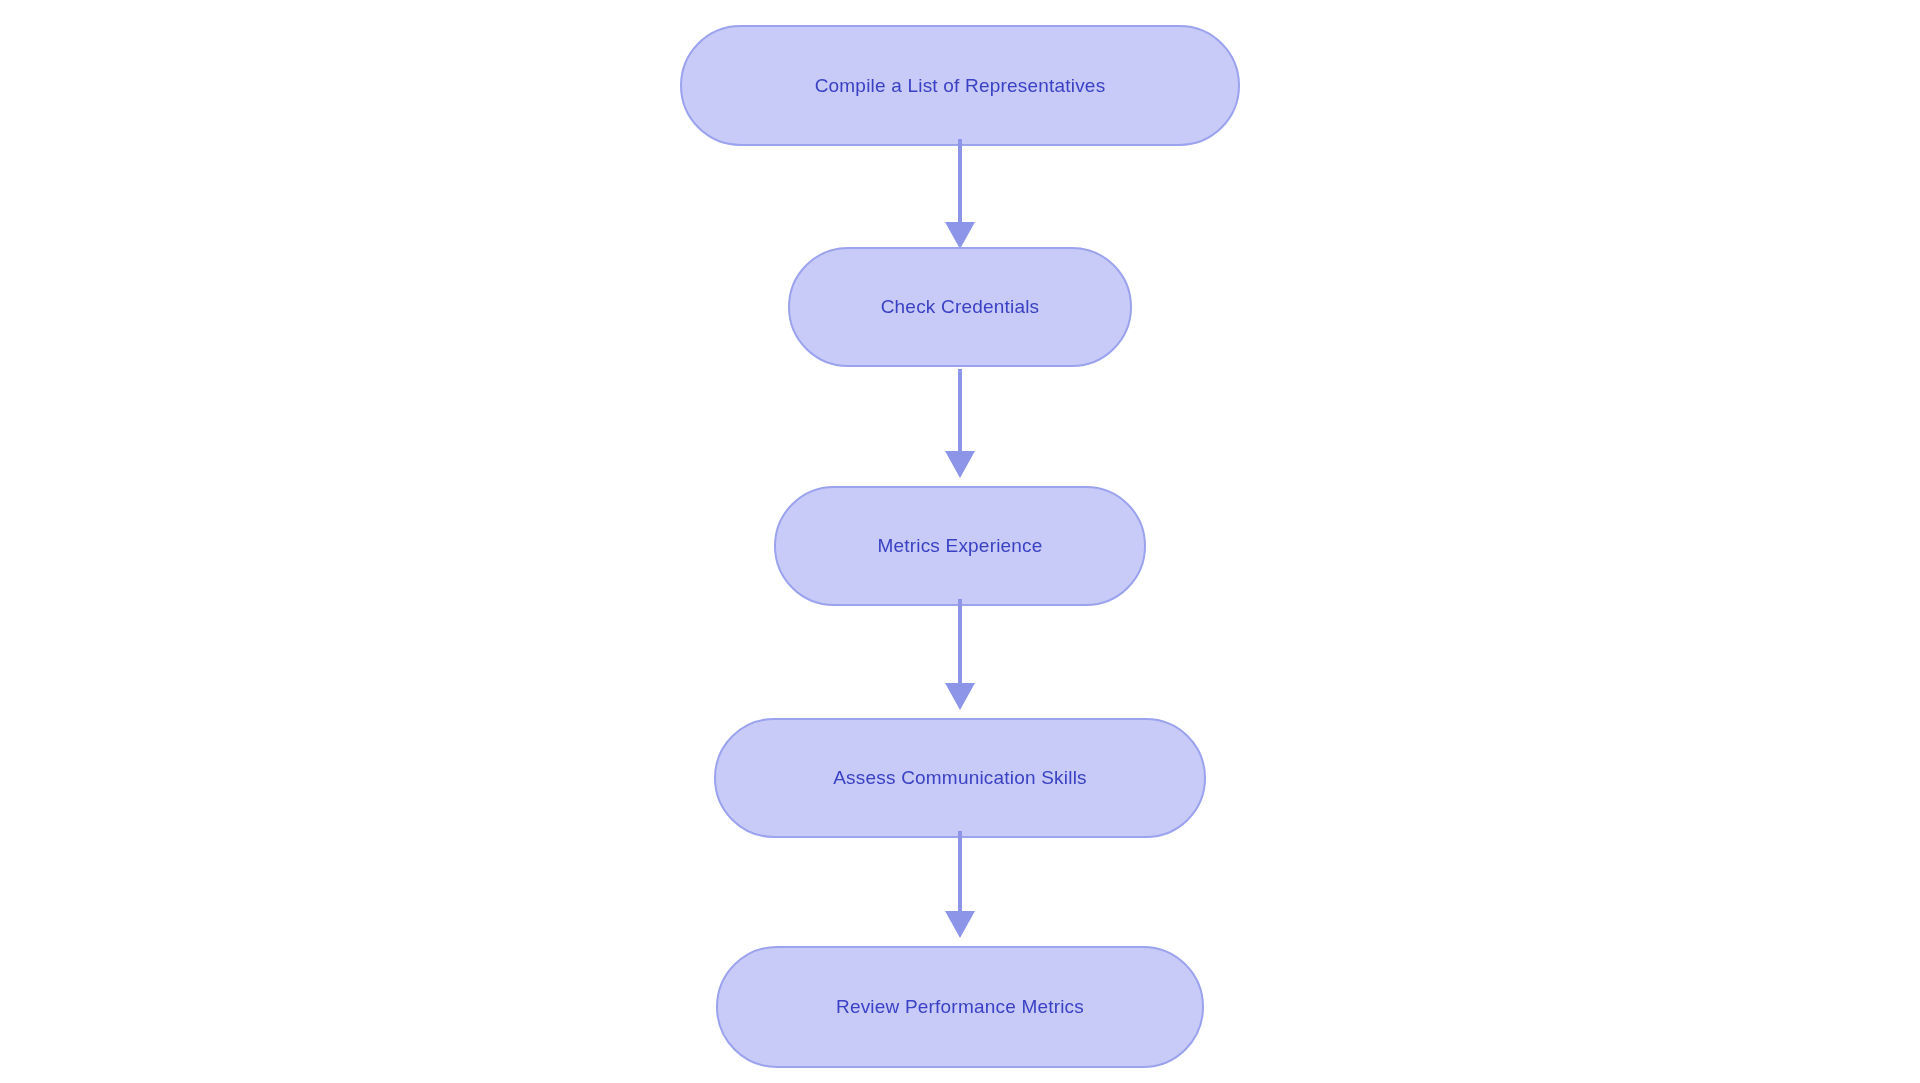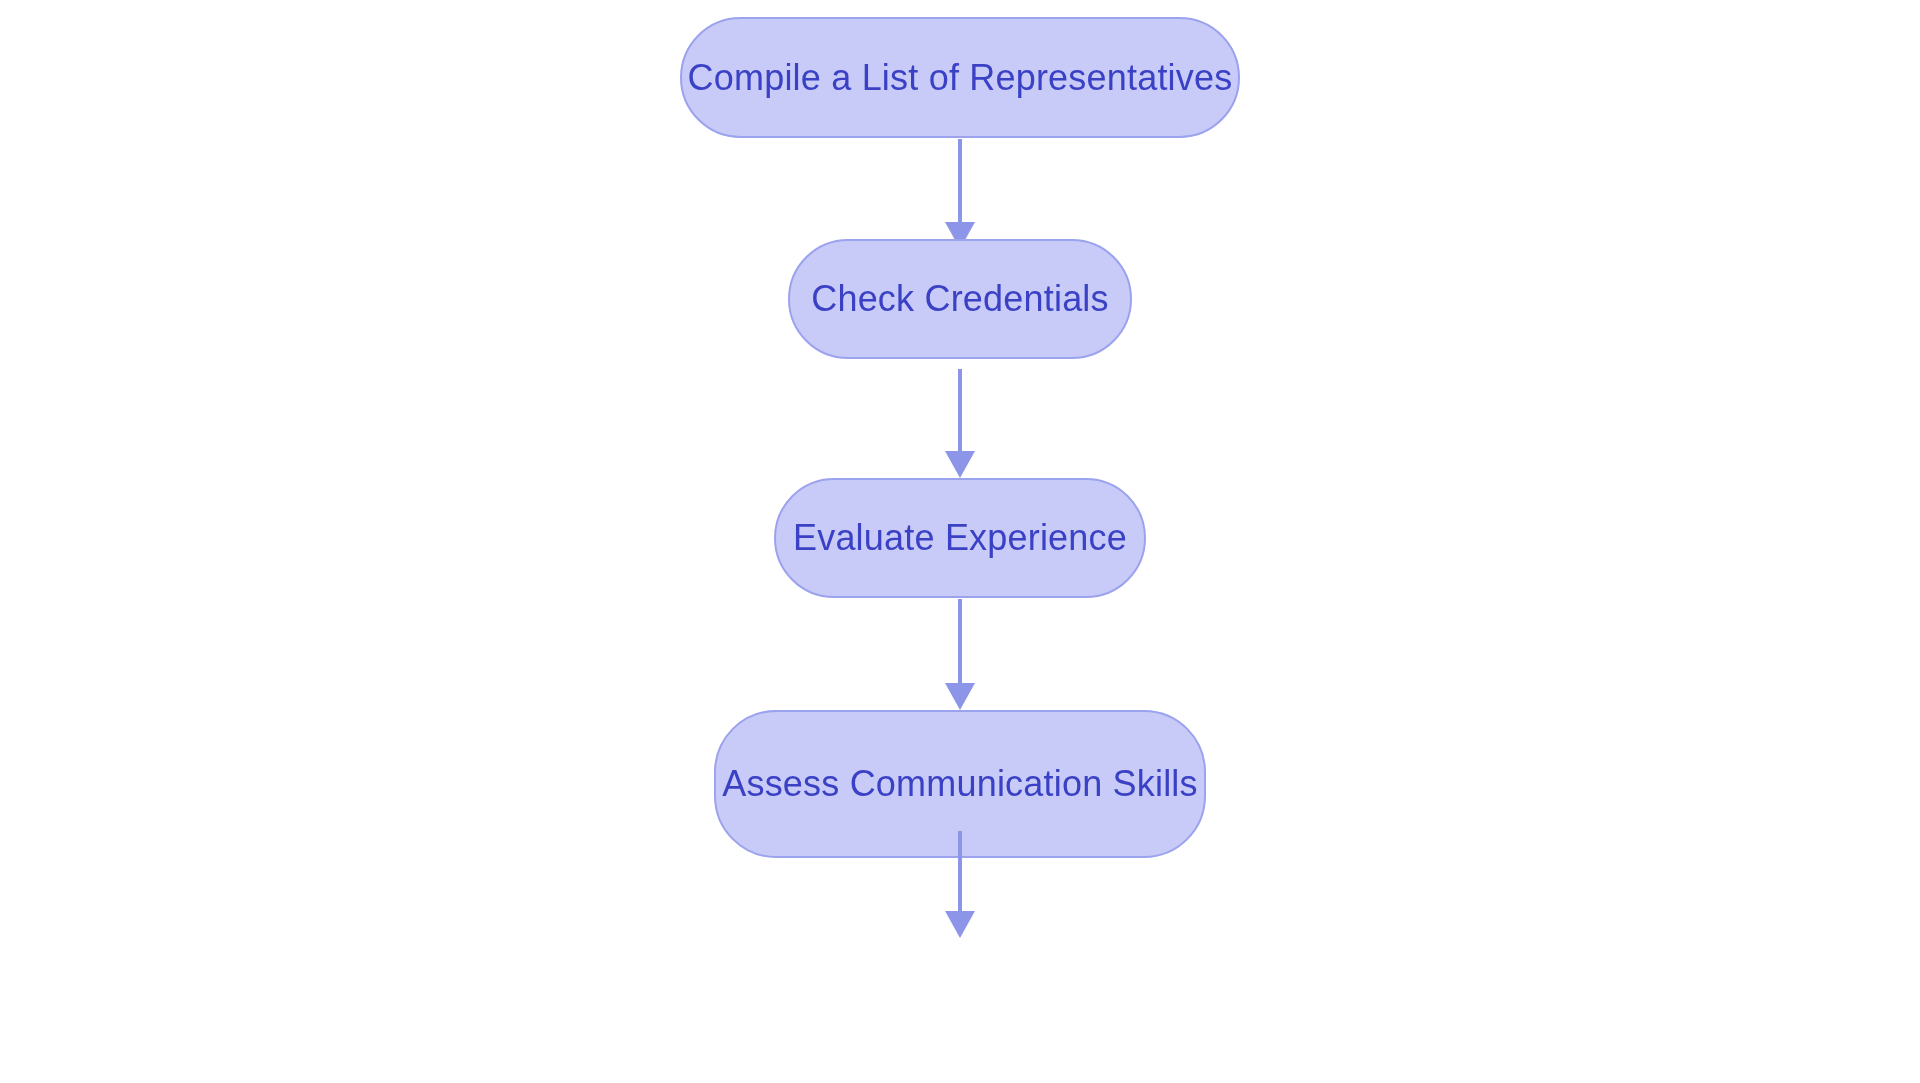--- a/index.html
+++ b/index.html
@@ -25,29 +25,30 @@
   }
   .flow-node {
     position: absolute;
     display: flex;
     align-items: center;
     justify-content: center;
     background: var(--node-fill);
     border: 2px solid var(--node-border);
     border-radius: 62px;
     color: var(--node-text);
-    font-size: 36px;
+    font-size: 19px;
     letter-spacing: 0.2px;
     text-align: center;
     white-space: nowrap;
+    margin-top: 8px;
   }
   .node-1 { left: 680px; top: 17px;  width: 560px; height: 121px; }
   .node-2 { left: 788px; top: 239px; width: 344px; height: 120px; }
   .node-3 { left: 774px; top: 478px; width: 372px; height: 120px; }
-  .node-4 { left: 714px; top: 710px; width: 492px; height: 148px; align-items: center; }
+  .node-4 { left: 714px; top: 710px; width: 492px; height: 120px; align-items: center; }
   .node-5 { left: 716px; top: 938px; width: 488px; height: 122px; }
 
   .connector {
     position: absolute;
     left: 945px;          
     width: 30px;
   }
   .conn-1 { top: 139px; height: 110px; }
   .conn-2 { top: 369px; height: 109px; }
   .conn-3 { top: 599px; height: 111px; }
@@ -89,31 +90,34 @@
   <div class="flow-node node-2">
     <span>Check Credentials</span>
   </div>
 
   <div class="connector conn-2">
     <div class="shaft"></div>
     <div class="head"></div>
   </div>
 
   <div class="flow-node node-3">
-    <span>Evaluate Experience</span>
+    <span>Metrics Experience</span>
   </div>
 
   <div class="connector conn-3">
     <div class="shaft"></div>
     <div class="head"></div>
   </div>
 
   <div class="flow-node node-4">
     <span>Assess Communication Skills</span>
   </div>
 
   <div class="connector conn-4">
     <div class="shaft"></div>
     <div class="head"></div>
   </div>
 
+  <div class="flow-node node-5">
+    <span>Review Performance Metrics</span>
+  </div>
 
 </div>
 
 </body></html>

